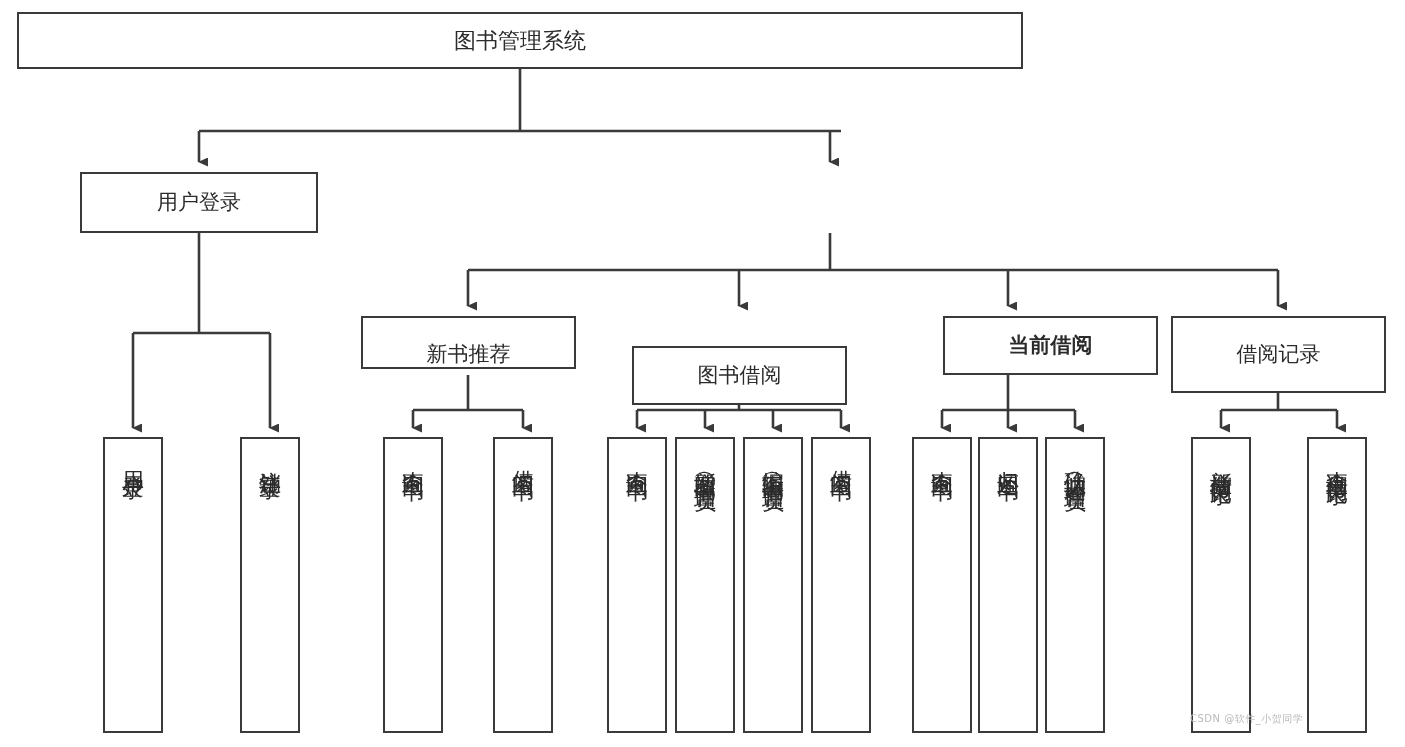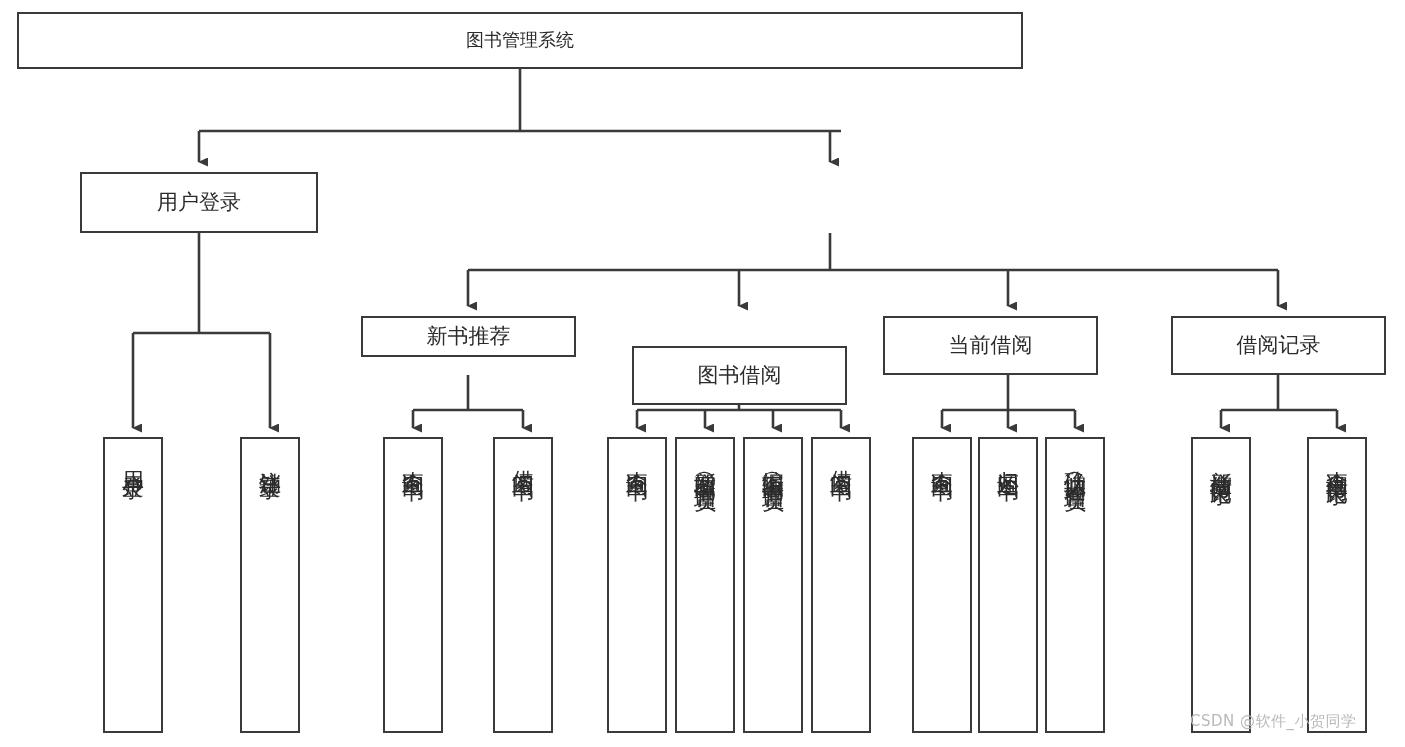--- a/index.html
+++ b/index.html
@@ -24,39 +24,39 @@
     color:#2b2b2b;
   }
   .node .lbl{
     display:block;
     text-align:center;
     line-height:1.25;
     white-space:nowrap;
   }
   
   .node.h .lbl{font-size:21px;}
-  .node.root .lbl{font-size:18px;}
+  .node.root .lbl{font-size:22px;}
   
   .node.v{
     padding-top:14px;
     align-items:flex-start;
     justify-content:center;
   }
   .node.v .lbl{
     writing-mode:vertical-rl;
     text-orientation:upright;
     font-size:22px;
     letter-spacing:3px;
     line-height:1;
     white-space:normal;
   }
   .watermark{
     position:absolute;
     left:1190px;top:712px;
-    font-size:15px;
+    font-size:10px;
     color:#b9b9b9;
     white-space:nowrap;
     letter-spacing:0.5px;
   }
 </style>
 </head>
 <body>
 
 <div id="diagram">
 
@@ -112,33 +112,33 @@
 
   <div class="node h root" style="left:17px;top:12px;width:1006px;height:57px;">
     <span class="lbl">图书管理系统</span>
   </div>
 
   <div class="node h" style="left:80px;top:172px;width:238px;height:61px;">
     <span class="lbl">用户登录</span>
   </div>
 
 
-  <div class="node h" style="left:361px;top:316px;width:215px;height:41px;">
+  <div class="node h" style="left:361px;top:316px;width:215px;height:53px;align-items:flex-end;">
     <span class="lbl">新书推荐</span>
   </div>
 
   <div class="node h" style="left:632px;top:316px;width:215px;height:59px;margin-top:30px;">
     <span class="lbl">图书借阅</span>
   </div>
 
-  <div class="node h" style="left:883px;top:316px;width:215px;height:59px;">
+  <div class="node h" style="left:943px;top:316px;width:215px;height:59px;font-weight:bold;">
     <span class="lbl">当前借阅</span>
   </div>
 
-  <div class="node h" style="left:1171px;top:316px;width:215px;height:59px;">
+  <div class="node h" style="left:1171px;top:316px;width:215px;height:77px;">
     <span class="lbl">借阅记录</span>
   </div>
 
   <div class="node v" style="left:103px;top:437px;width:60px;height:296px;">
     <span class="lbl">用户登录</span>
   </div>
 
   <div class="node v" style="left:240px;top:437px;width:60px;height:296px;">
     <span class="lbl">注销登录</span>
   </div>

